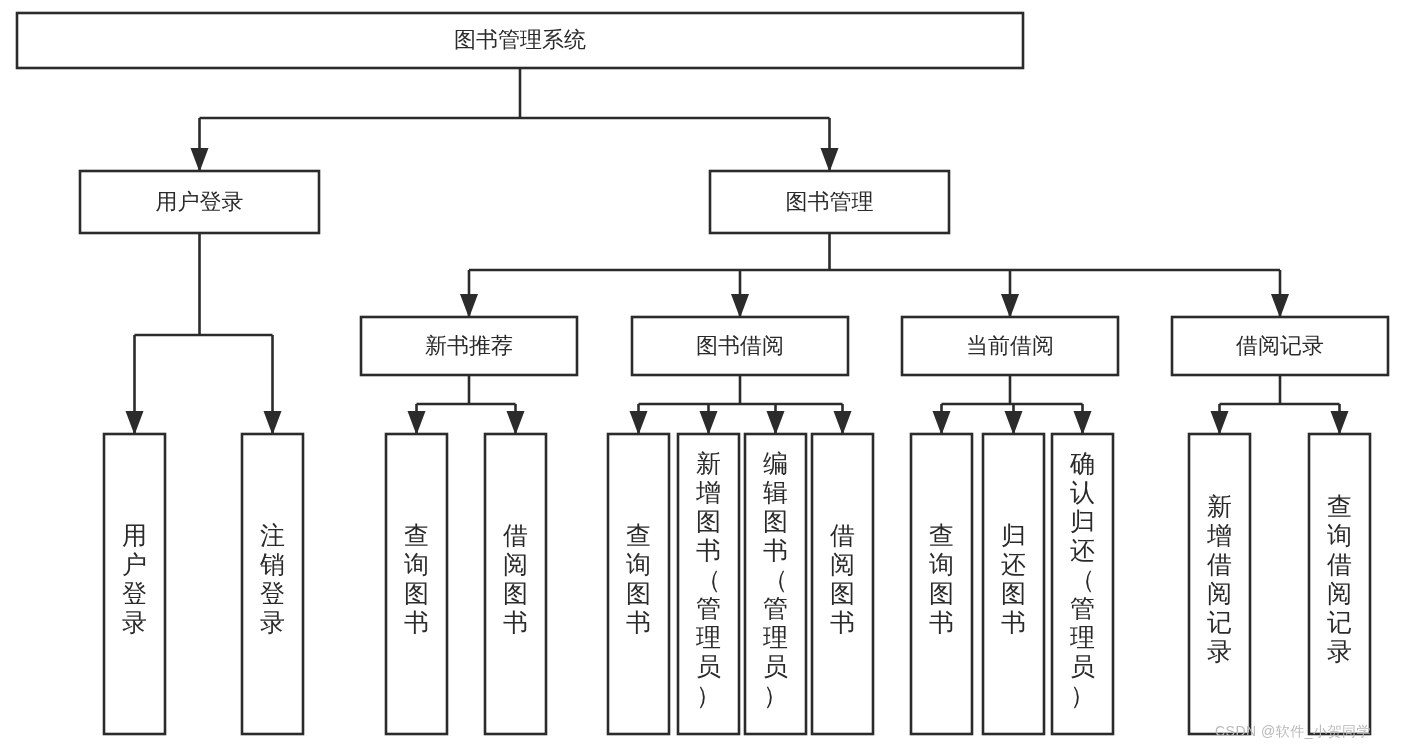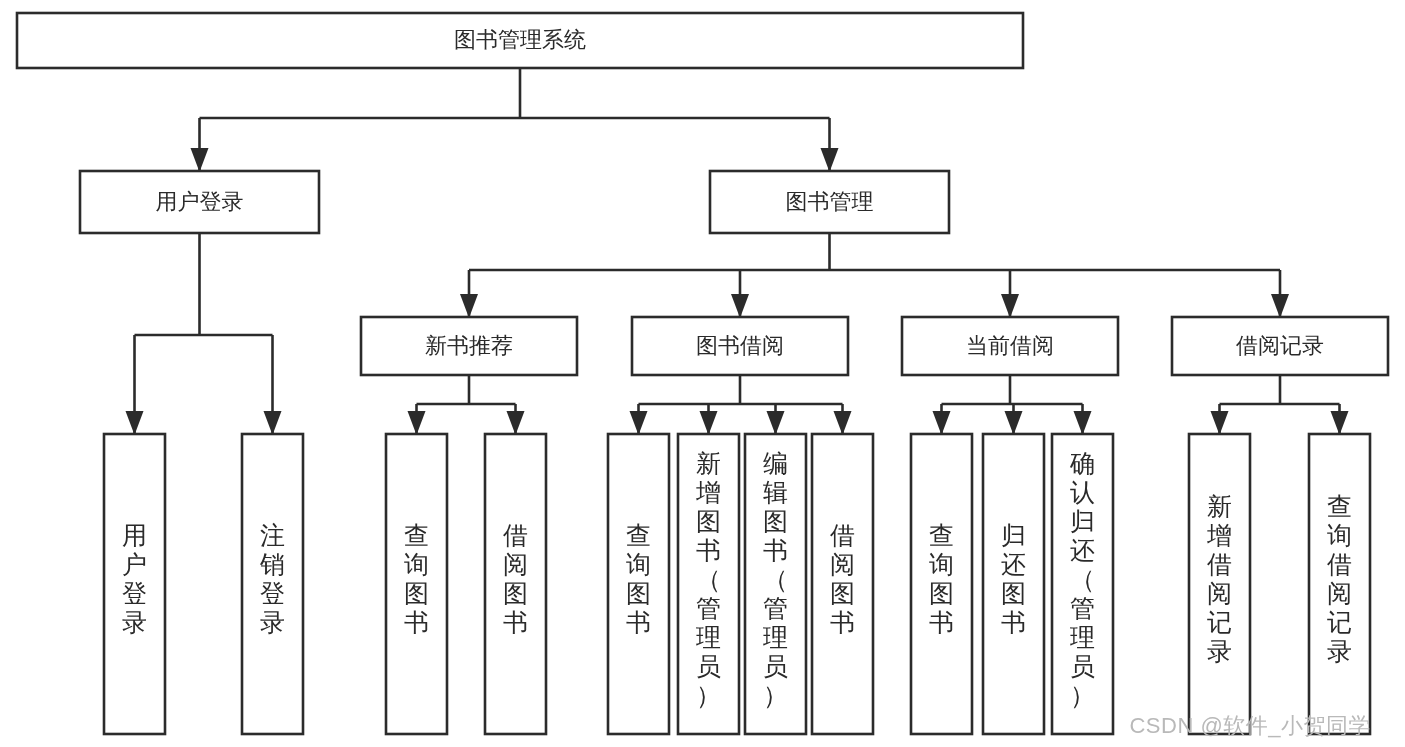--- a/index.html
+++ b/index.html
@@ -50,21 +50,21 @@
   }
   .arrow-head {
     fill: #2b2b2b;
     stroke: none;
   }
   .watermark {
     position: absolute;
     right: 8px;
     bottom: 6px;
     font-family: "Liberation Sans", sans-serif;
-    font-size: 22px;
+    font-size: 14px;
     color: #b9b9b9;
     white-space: nowrap;
     letter-spacing: 0.5px;
     user-select: none;
   }
 </style>
 </head>
 <body>
 
 <div id="chart-root">

